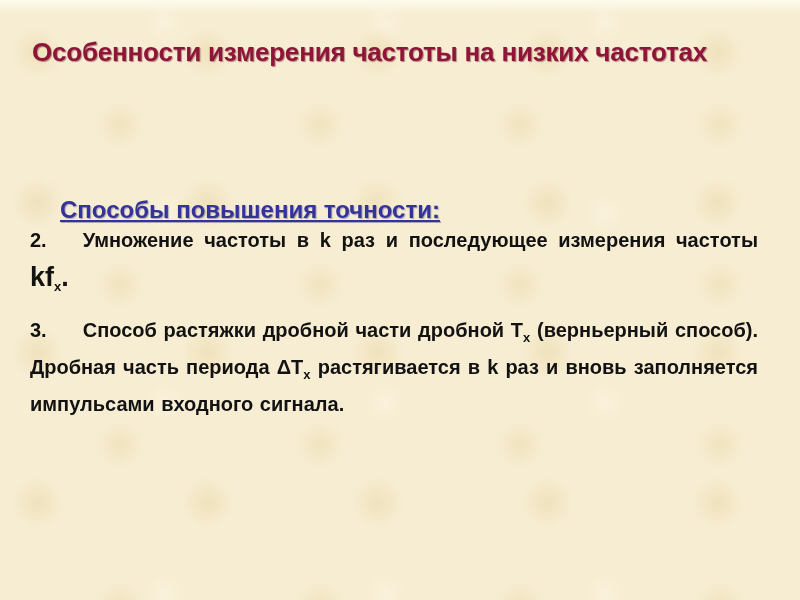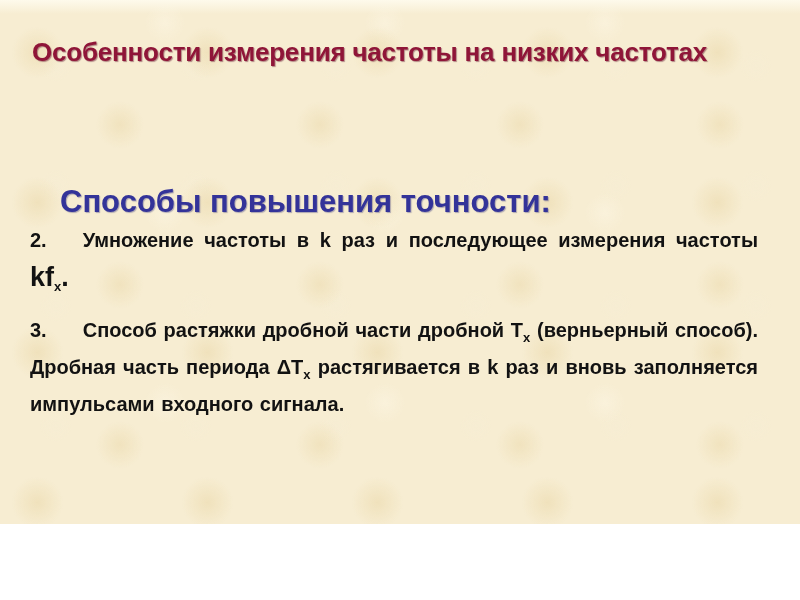--- a/index.html
+++ b/index.html
@@ -2,21 +2,21 @@
 <html style="--bg: #f7edd2; --title: #8f1538; --subtitle: #333399; --text: #121212;"><head>
 <meta charset="utf-8">
 <style>
   html, body { margin: 0; padding: 0; }
   body {
     width: 800px; height: 600px; overflow: hidden;
     font-family: "Liberation Sans", "DejaVu Sans", sans-serif;
     font-weight: 700;
   }
   .slide {
-    position: relative; width: 800px; height: 524px;
+    position: relative; width: 800px; height: 600px;
     background-color: var(--bg, #f7edd2);
     background-image:
       linear-gradient(180deg, rgba(255,252,240,0.85) 0px, rgba(255,252,240,0) 14px),
       radial-gradient(circle 26px at 22% 35%, rgba(233,214,166,0.50), rgba(233,214,166,0) 100%),
       radial-gradient(circle 20px at 75% 12%, rgba(251,244,224,0.65), rgba(251,244,224,0) 100%),
       radial-gradient(circle 24px at 60% 78%, rgba(231,211,160,0.40), rgba(231,211,160,0) 100%),
       radial-gradient(circle 16px at 40% 55%, rgba(246,237,212,0.60), rgba(246,237,212,0) 100%);
     background-repeat: no-repeat, repeat, repeat, repeat, repeat;
     background-size: 100% 100%, 170px 150px, 220px 190px, 200px 160px, 140px 120px;
   }
@@ -26,24 +26,25 @@
     color: var(--title, #8f1538);
     text-shadow: 1px 1px 1px rgba(90, 8, 35, 0.45);
     letter-spacing: -0.2px;
   }
   .intro {
     position: absolute; left: 42px; top: 86px;
     font-size: 19px; line-height: 35px;
     color: var(--text, #121212);
   }
   .subtitle {
-    position: absolute; left: 60px; top: 185px; margin: 0;
-    font-size: 31px; line-height: 1.1;
+    position: absolute; left: 60px; top: 197px; margin: 0;
+    font-size: 24px; line-height: 1.1;
     color: var(--subtitle, #333399);
     text-shadow: 1px 1px 1px rgba(35, 35, 115, 0.35);
+    text-decoration: underline;
   }
   .list {
     position: absolute; left: 30px; top: 222px; width: 728px;
     font-size: 20px; line-height: 37px;
     color: var(--text, #121212);
     word-spacing: 1px;
   }
   .item { margin: 0 0 14px 0; text-align: justify; }
   .item:nth-child(2) { margin-bottom: 32px; }
   .numgap { display: inline-block; width: 36px; }

